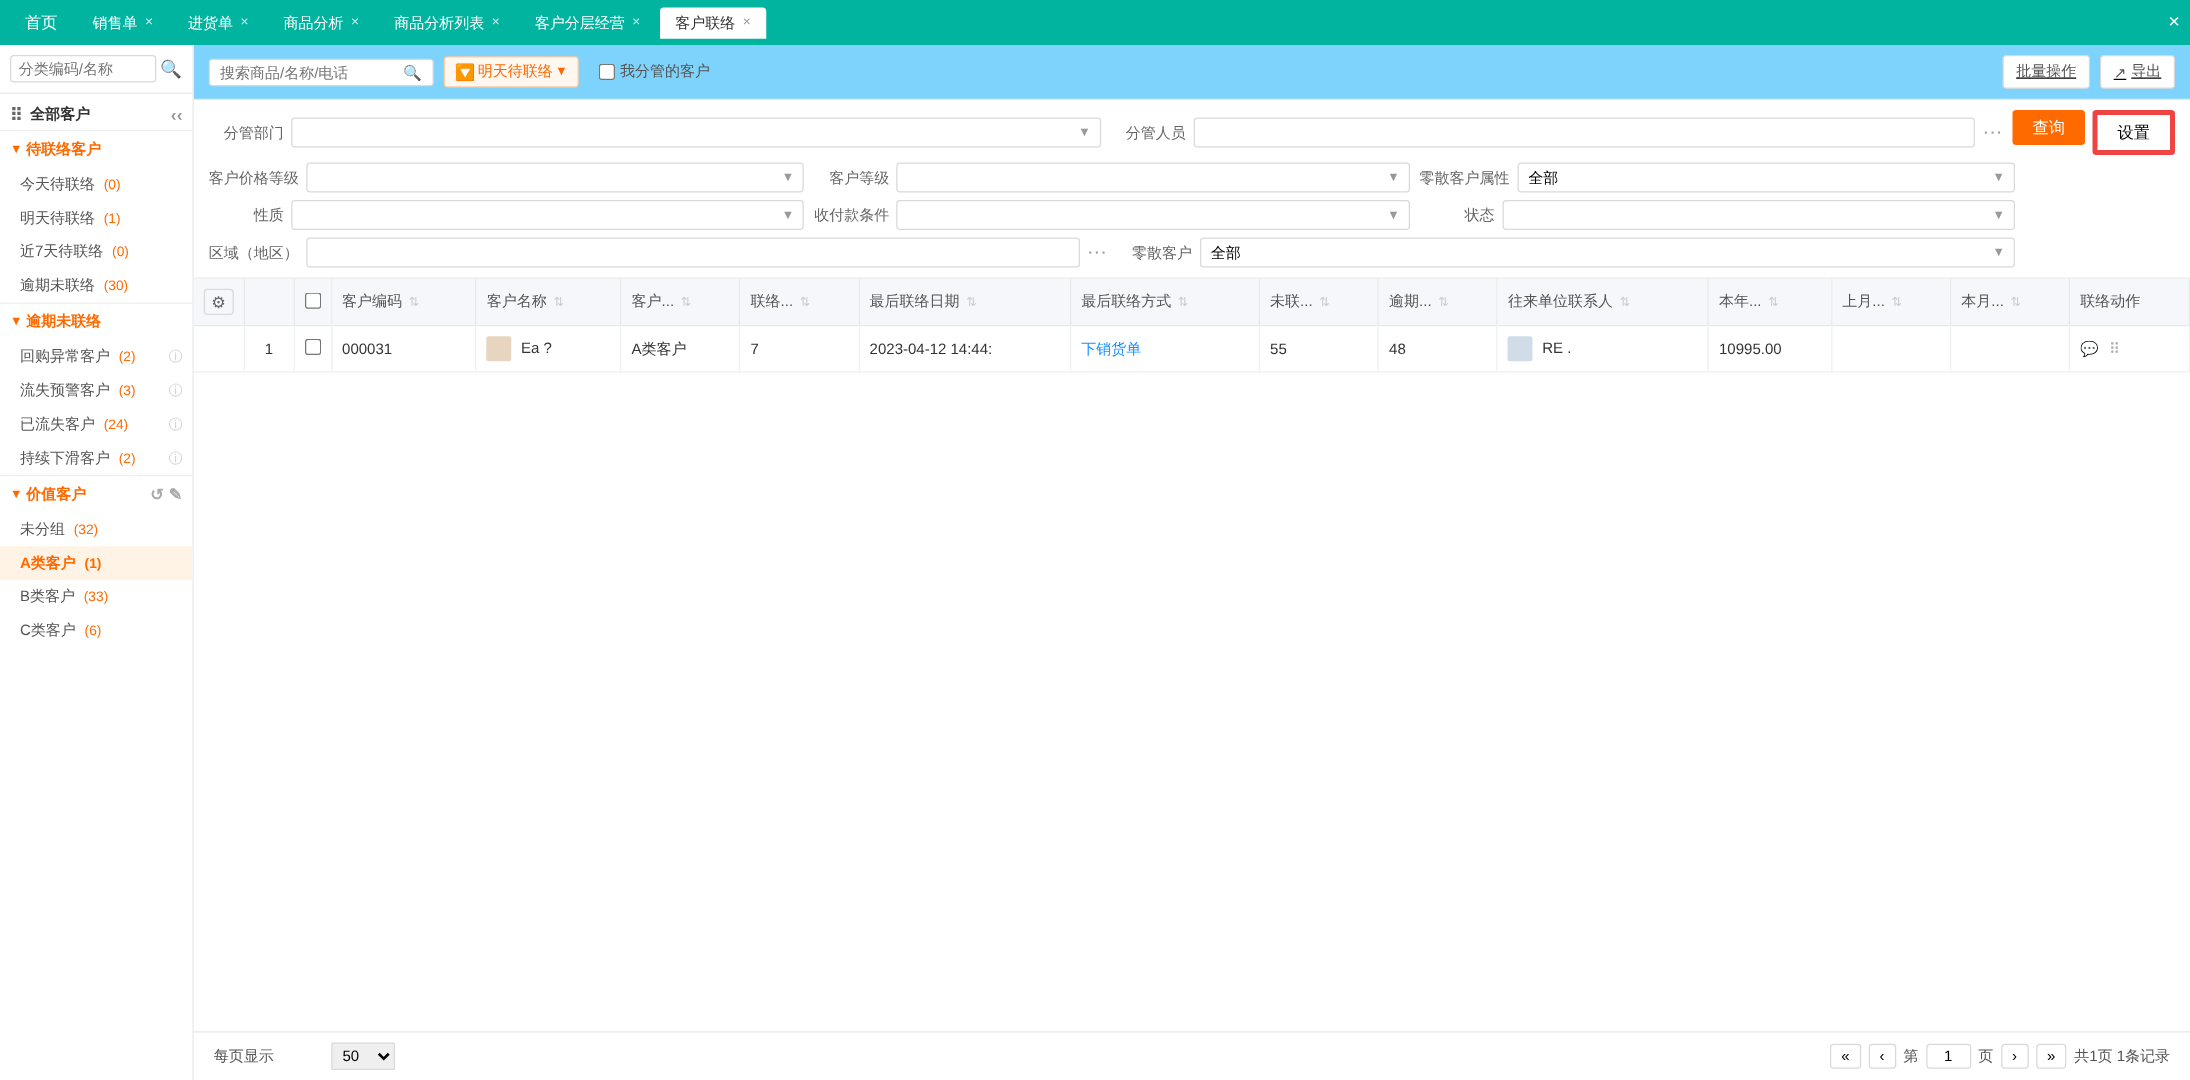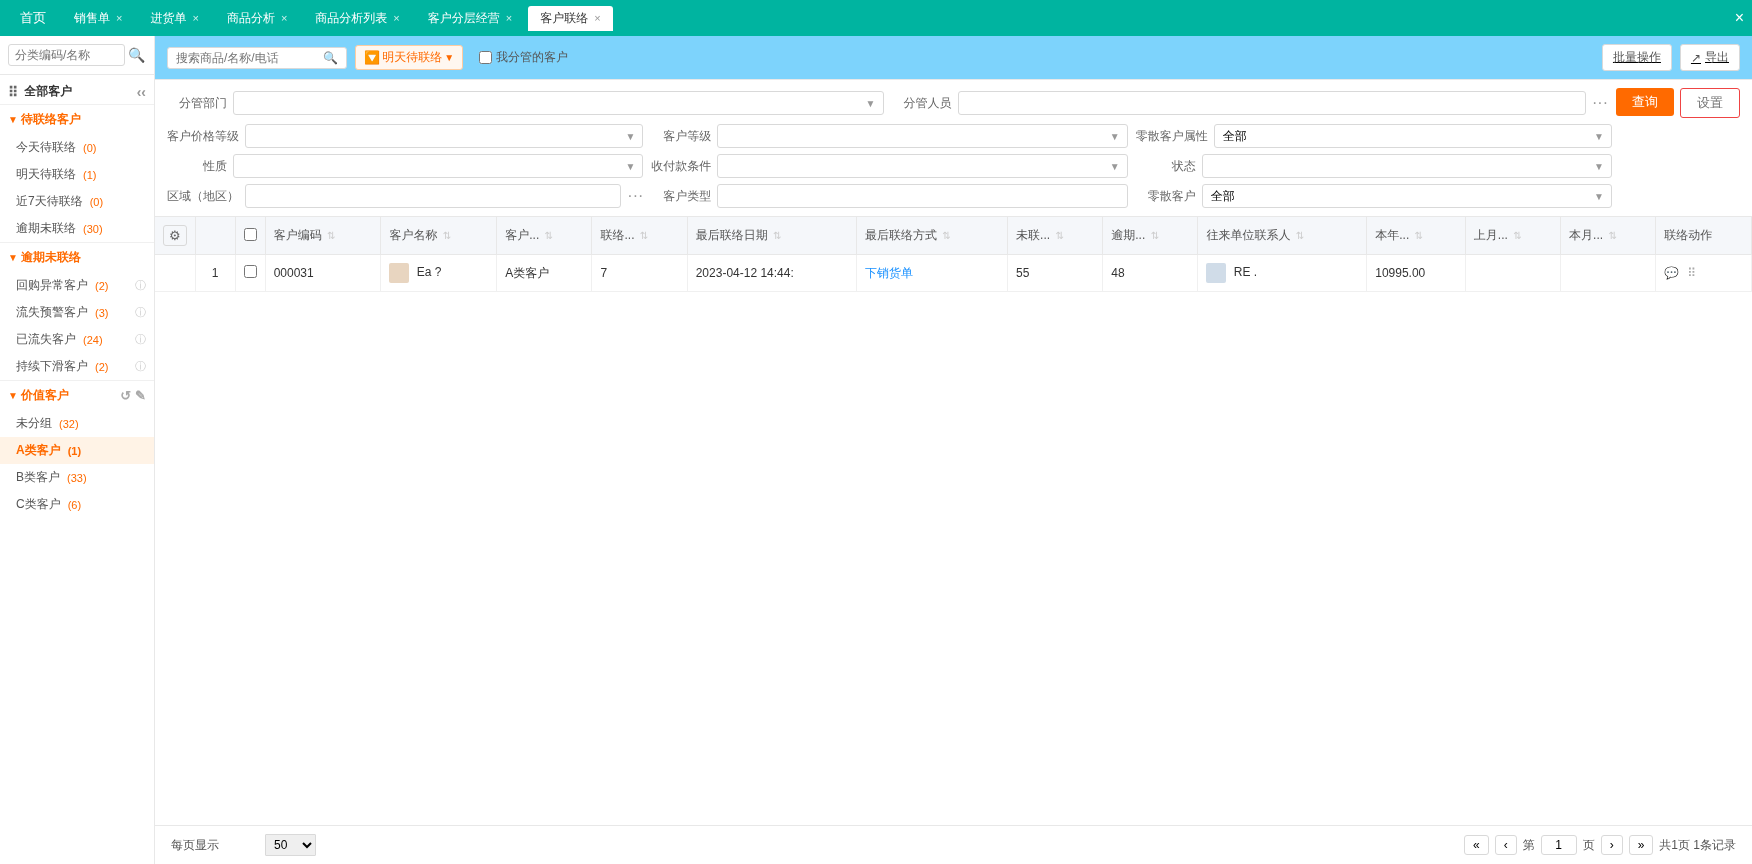--- a/index.html
+++ b/index.html
@@ -198,22 +198,22 @@
       background: #ff6a00;
       color: #fff;
       border: none;
       border-radius: 3px;
       padding: 5px 16px;
       cursor: pointer;
       font-size: 13px;
     }
     .btn-setting {
       background: #fff;
-      color: #737373;
-      border: 1px solid #ef4444;
+      color: #000000;
+      border: 4px solid #ef4444;
       border-radius: 3px;
       padding: 5px 16px;
       cursor: pointer;
       font-size: 13px;
     }
 
     
     .table-area {
       flex: 1;
       overflow: auto;
@@ -511,24 +511,20 @@
         <div style="min-width:120px;"></div>
       </div>
 
       <div class="filter-row">
         <div class="filter-field">
           <span class="filter-label">区域（地区）</span>
           <input class="filter-input" type="text" style="flex: 1 1 0%;">
           <button class="dots-btn">···</button>
         </div>
         <div class="filter-field">
-          <span class="filter-label">客户类型</span>
-          <input class="filter-input" type="text" style="">
-        </div>
-        <div class="filter-field">
           <span class="filter-label">零散客户</span>
           <div class="filter-select-wrap">
             <select>
               <option>全部</option>
             </select>
             <span class="arrow-down">▼</span>
           </div>
         </div>
         <div style="min-width:120px;"></div>
       </div>

